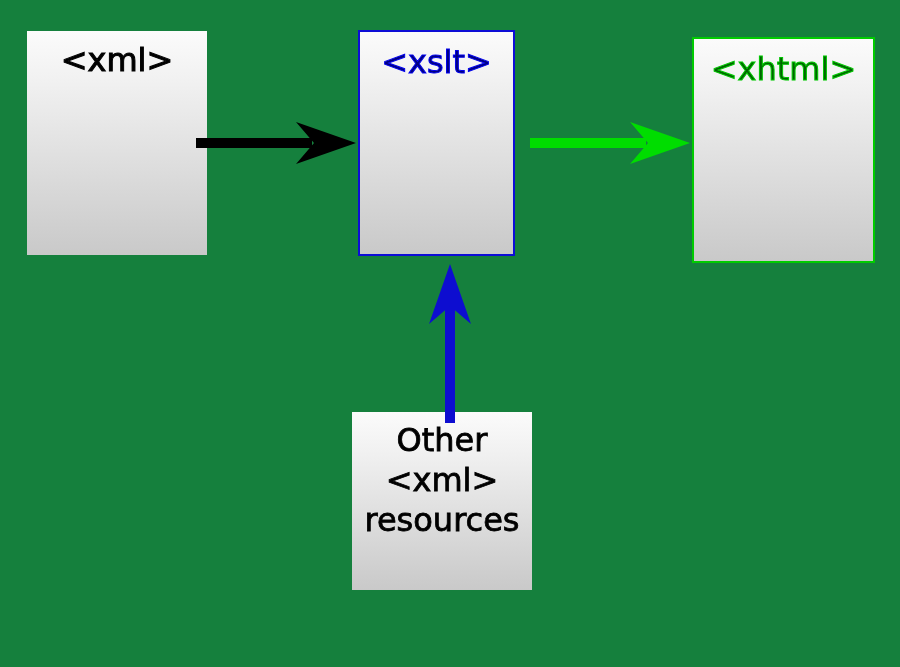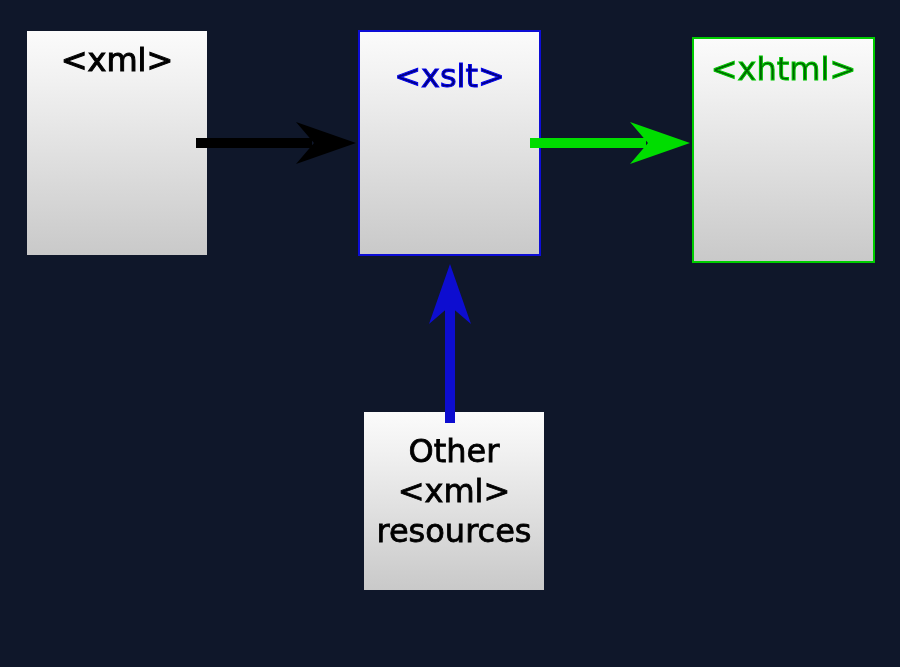--- a/index.html
+++ b/index.html
@@ -31,52 +31,52 @@
     font-weight: normal;
     -webkit-text-stroke-width: 1px;
     letter-spacing: 0px;
     white-space: nowrap;
   }
   #node-xml {
     left: 27px; top: 31px; width: 180px; height: 224px;
     padding-top: 10px;
   }
   #node-xslt {
-    left: 358px; top: 30px; width: 183px; height: 226px;
+    left: 358px; top: 30px; width: 157px; height: 226px;
     border: 2px solid #0d0dd6;
-    padding-top: 25px;
+    padding-top: 11px;
   }
   #node-xhtml {
     left: 692px; top: 30px; width: 183px; height: 226px;
     border: 2px solid #00cc00;
     padding-top: 11px;
   }
   #node-resources {
-    left: 364px; top: 412px; width: 180px; height: 178px;
-    padding-top: 19px;
+    left: 352px; top: 412px; width: 180px; height: 178px;
+    padding-top: 8px;
   }
   .res-line {
     display: block;
     font-size: 32px;
     line-height: 40px;
     -webkit-text-stroke-width: 0.8px;
     white-space: nowrap;
   }
   .arrows-layer {
     position: absolute;
     left: 0; top: 0;
     width: 900px;
     height: 667px;
     pointer-events: none;
   }
 </style>
 </head>
 <body>
 
-<div class="canvas" style="background-color: #0f172a;">
+<div class="canvas" style="background-color: #15803d;">
 
   <div class="node" id="node-xml">
     <span class="node-label" style="color: rgb(0, 0, 0); -webkit-text-stroke-color: rgb(0, 0, 0);">&lt;xml&gt;</span>
   </div>
 
   <div class="node" id="node-xslt" style="border-color: rgb(13, 13, 214);">
     <span class="node-label" style="color: rgb(0, 0, 128); -webkit-text-stroke-color: rgb(0, 0, 238);">&lt;xslt&gt;</span>
   </div>
 
   <div class="node" id="node-xhtml" style="border-color: rgb(0, 204, 0); margin-top: 7px;">

